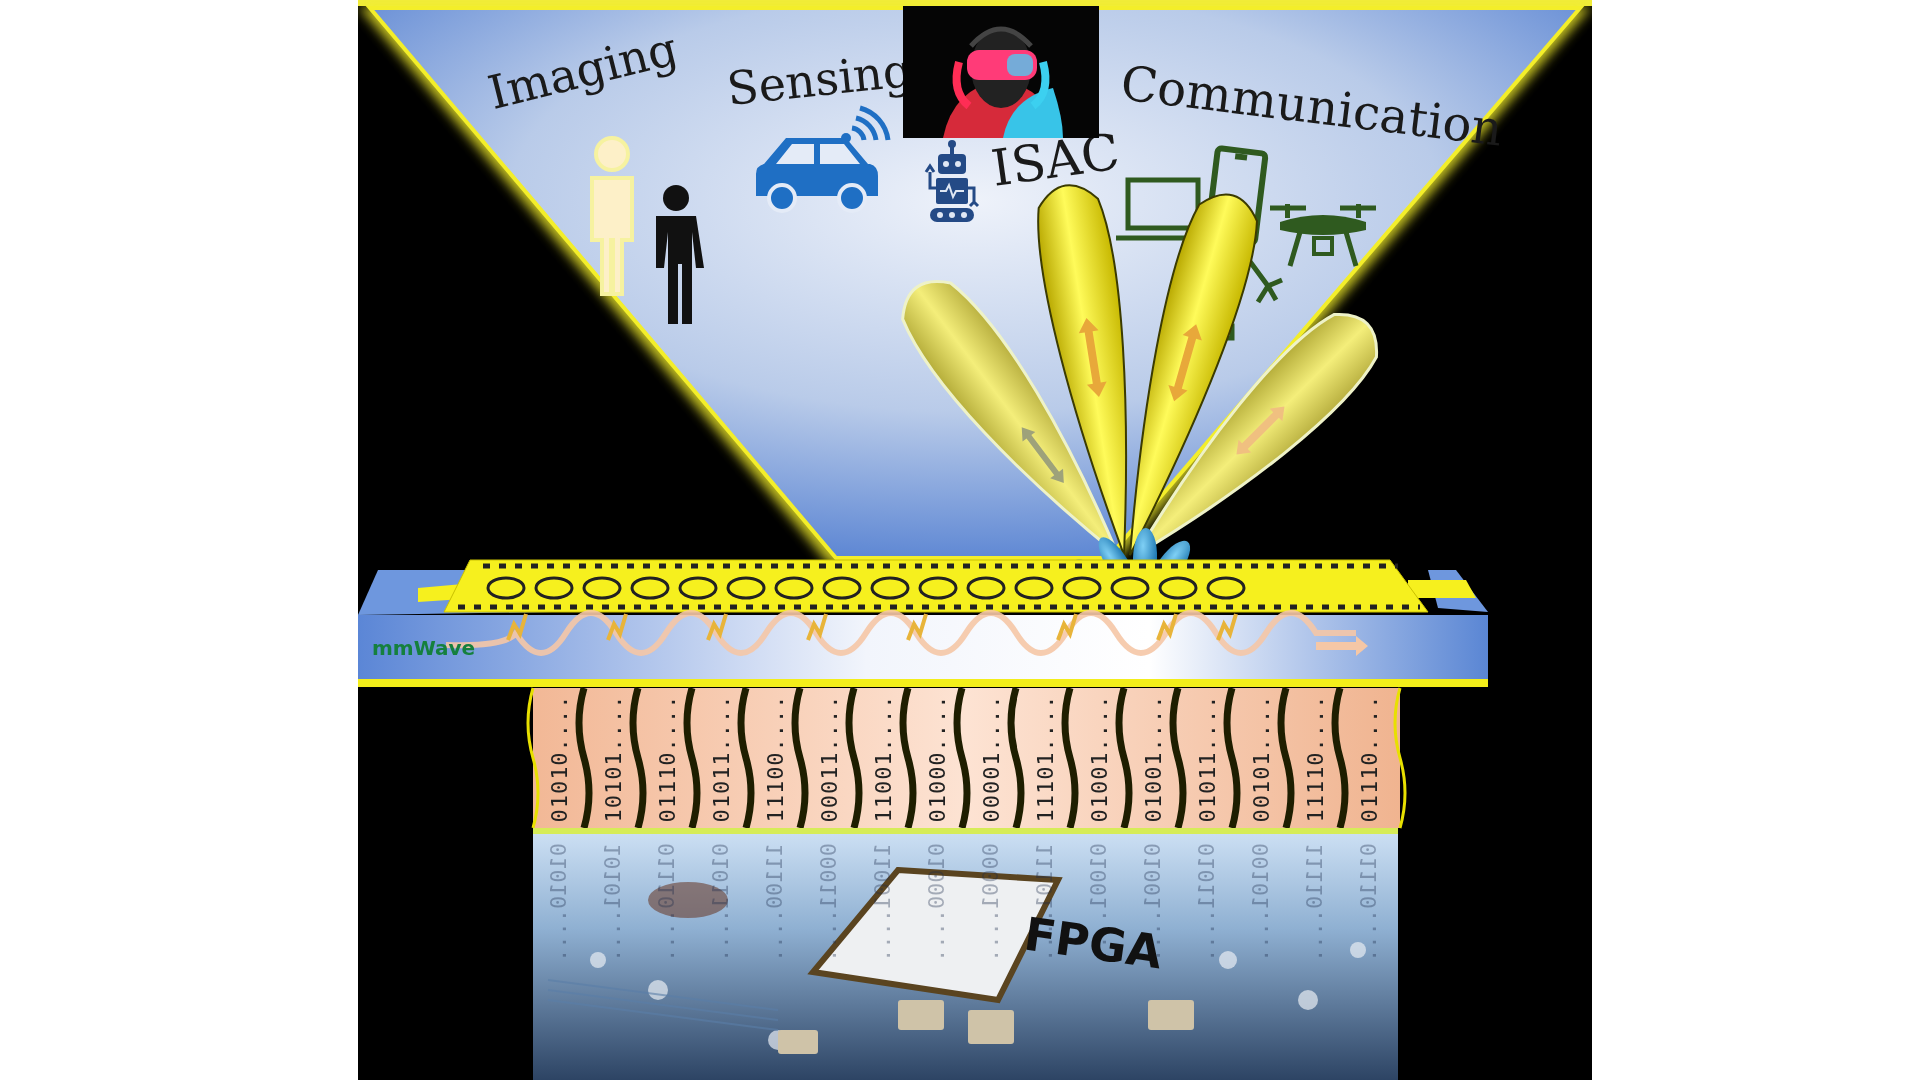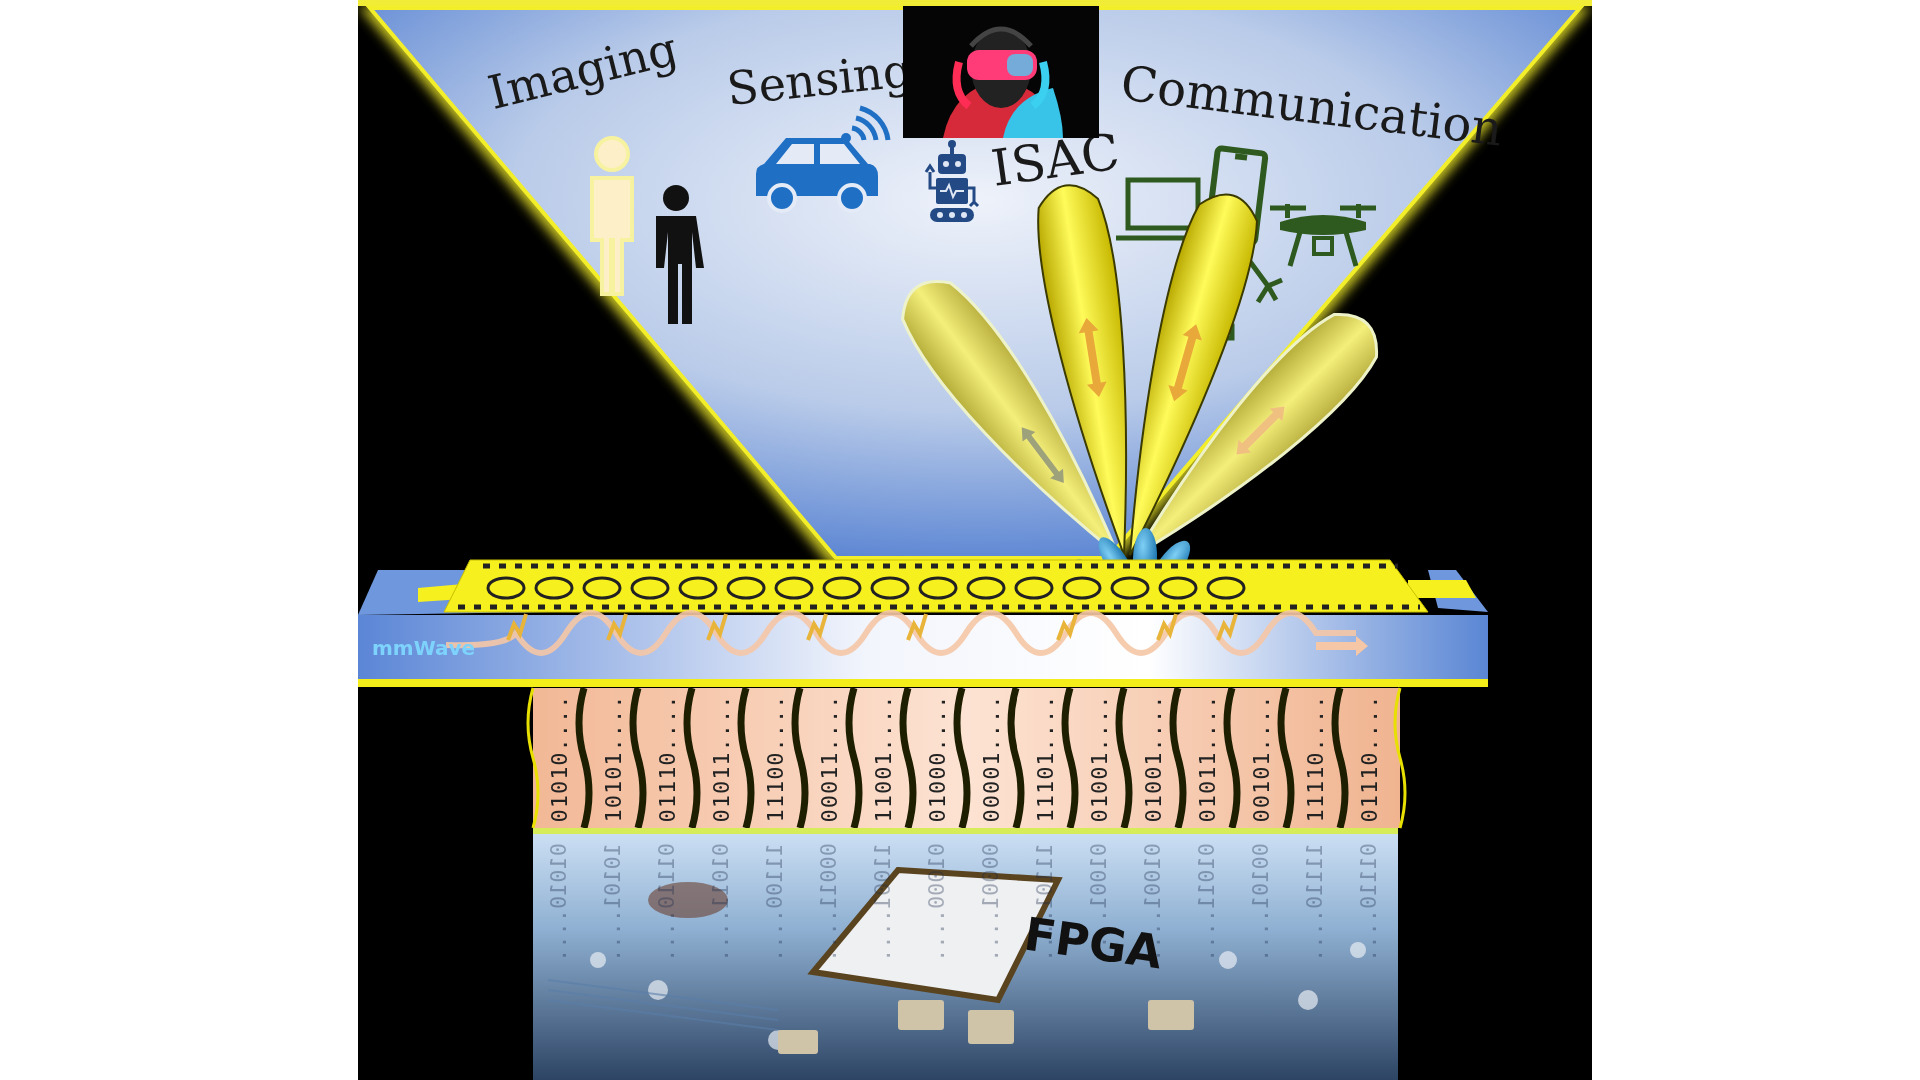--- a/index.html
+++ b/index.html
@@ -6,21 +6,21 @@
   body { width:1920px; height:1080px; background:#ffffff; position:relative; overflow:hidden; font-family:"DejaVu Serif", serif; }
   #figure { position:absolute; left:358px; top:0; width:1234px; height:1080px; background:#000; overflow:hidden; }
   #figure svg.bg { position:absolute; left:0; top:0; }
   .label { position:absolute; color:#1a1a1a; font-family:"DejaVu Serif", serif; white-space:nowrap; transform-origin:left bottom; }
   #band-label { left:58px; top:4px; font-size:34px; font-style:italic; color:#222; }
   #imaging-label { left:138px; top:66px; font-size:46px; transform:rotate(-14deg); }
   #sensing-label { left:372px; top:62px; font-size:46px; transform:rotate(-6deg); }
   #isac-label { left:638px; top:140px; font-size:50px; transform:rotate(-8deg); }
   #comm-label { left:760px; top:54px; font-size:48px; transform:rotate(7deg); }
   #vr-photo { position:absolute; left:545px; top:6px; width:196px; height:132px; background:#050505; overflow:hidden; }
-  #mmwave-label { position:absolute; left:14px; top:636px; font-family:"DejaVu Sans", sans-serif; font-weight:bold; font-size:20px; color:#7dd3fc;text-align:right; }
+  #mmwave-label { position:absolute; left:14px; top:636px; font-family:"DejaVu Sans", sans-serif; font-weight:bold; font-size:20px; color:#15803d;text-align:right; }
   .bits { position:absolute; top:688px; height:140px; width:50px; display:flex; align-items:center; justify-content:center; }
   .bits span { display:block; transform:rotate(-90deg); font-family:"DejaVu Sans Mono", monospace; font-size:22px; color:#222; letter-spacing:1px; white-space:nowrap; }
   .bits-ref { position:absolute; top:842px; height:120px; width:50px; display:flex; align-items:center; justify-content:center; opacity:0.35; }
   .bits-ref span { display:block; transform:rotate(-90deg) scaleX(-1); font-family:"DejaVu Sans Mono", monospace; font-size:22px; color:#1b2a4a; white-space:nowrap; }
   #fpga-label { position:absolute; left:666px; top:916px; font-family:"DejaVu Sans", sans-serif; font-weight:bold; font-size:46px; color:#111; transform:rotate(8deg); }
 </style>
 </head>
 <body>
 
 <div id="figure">

